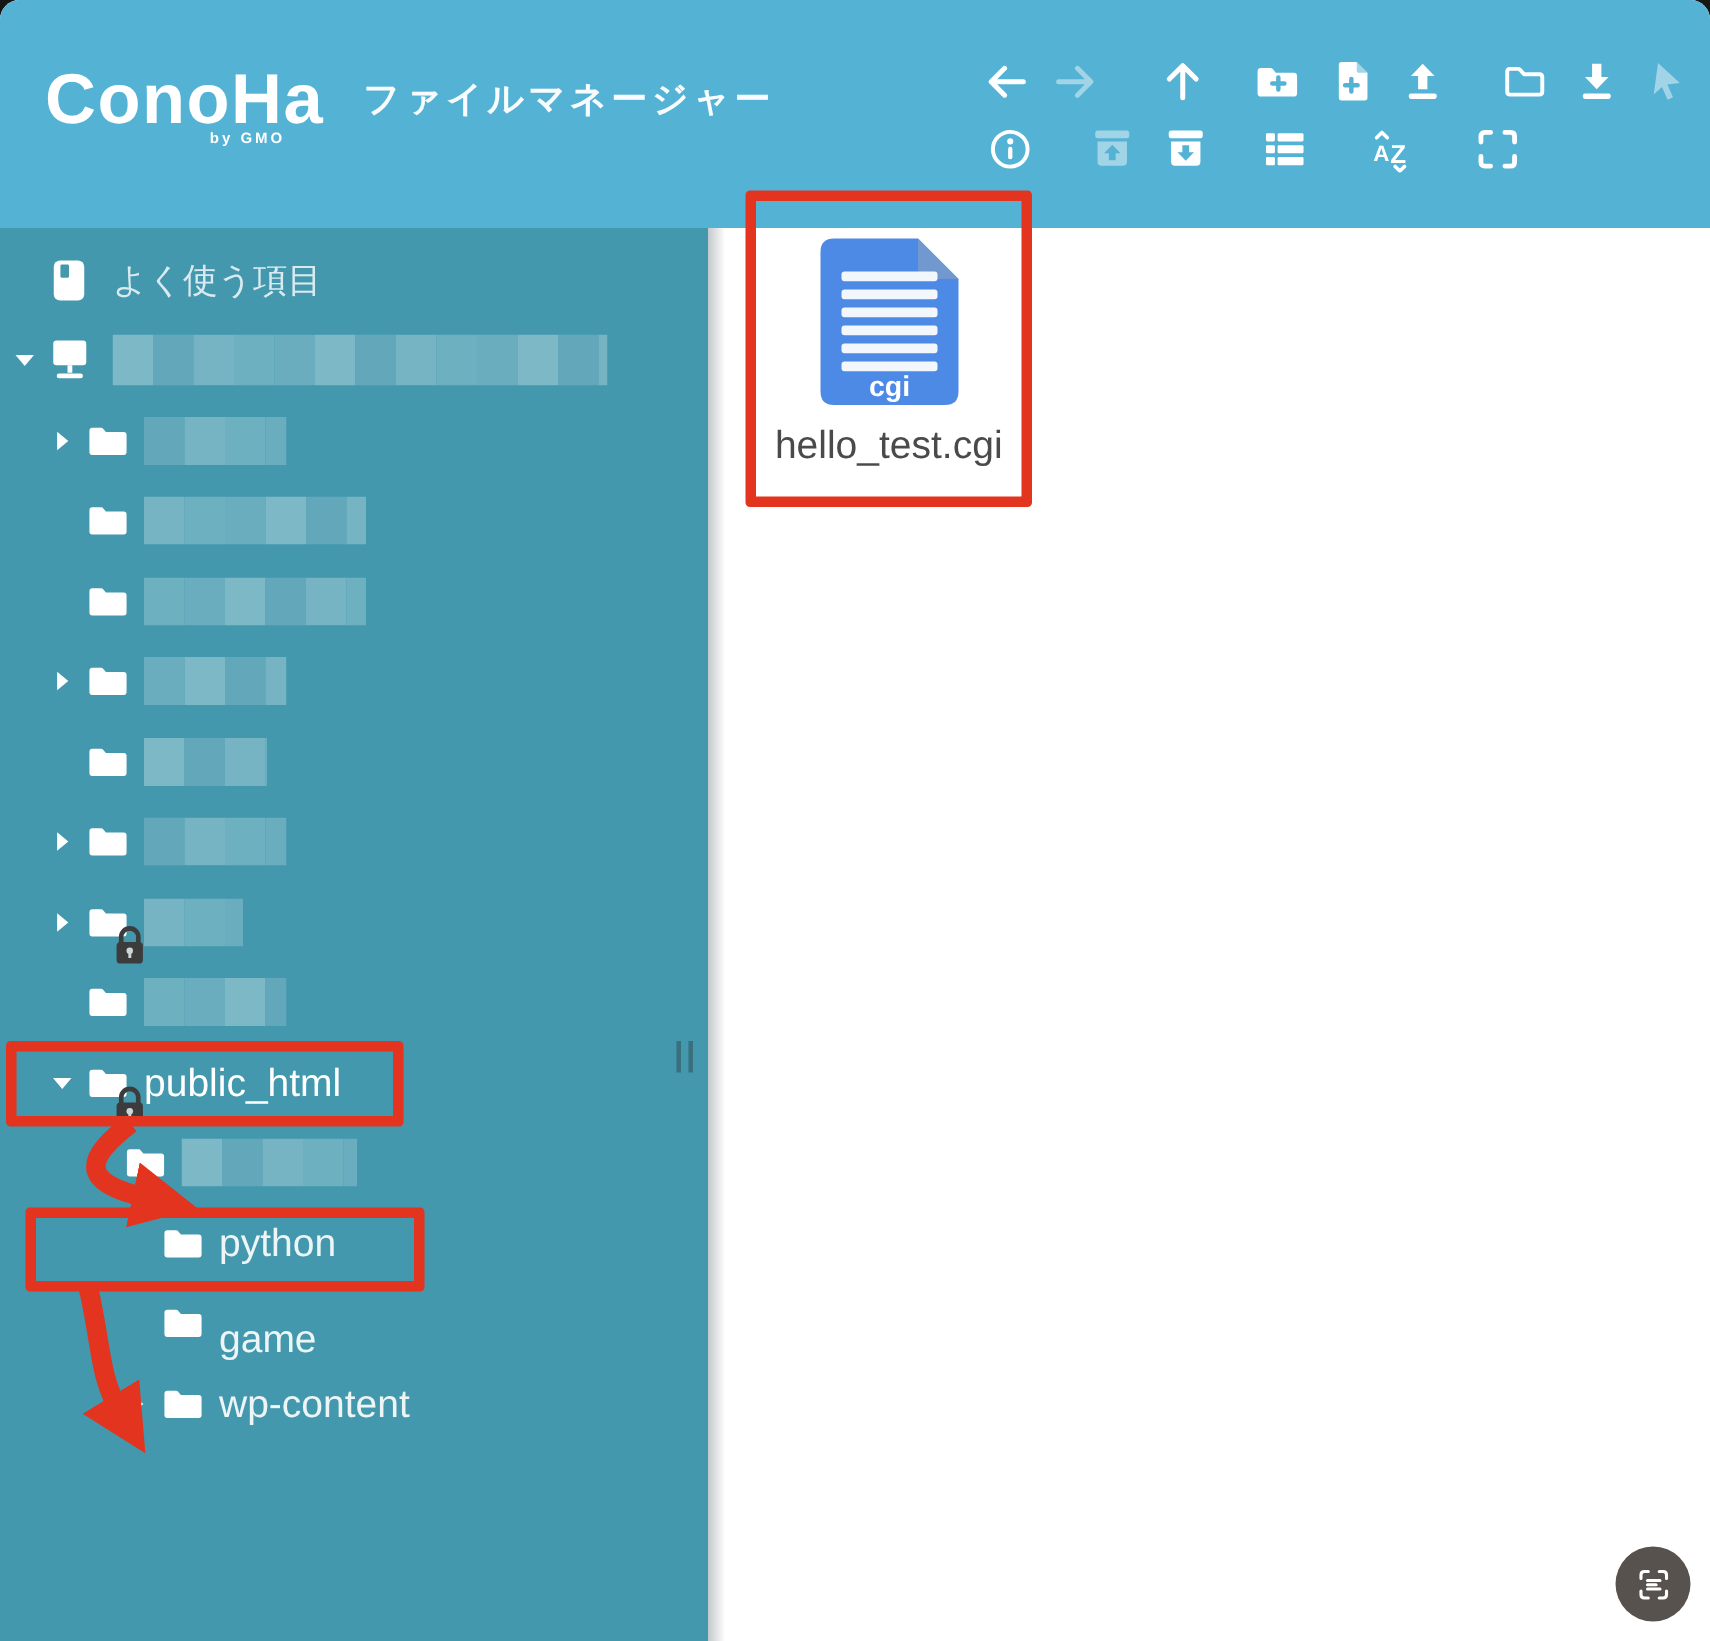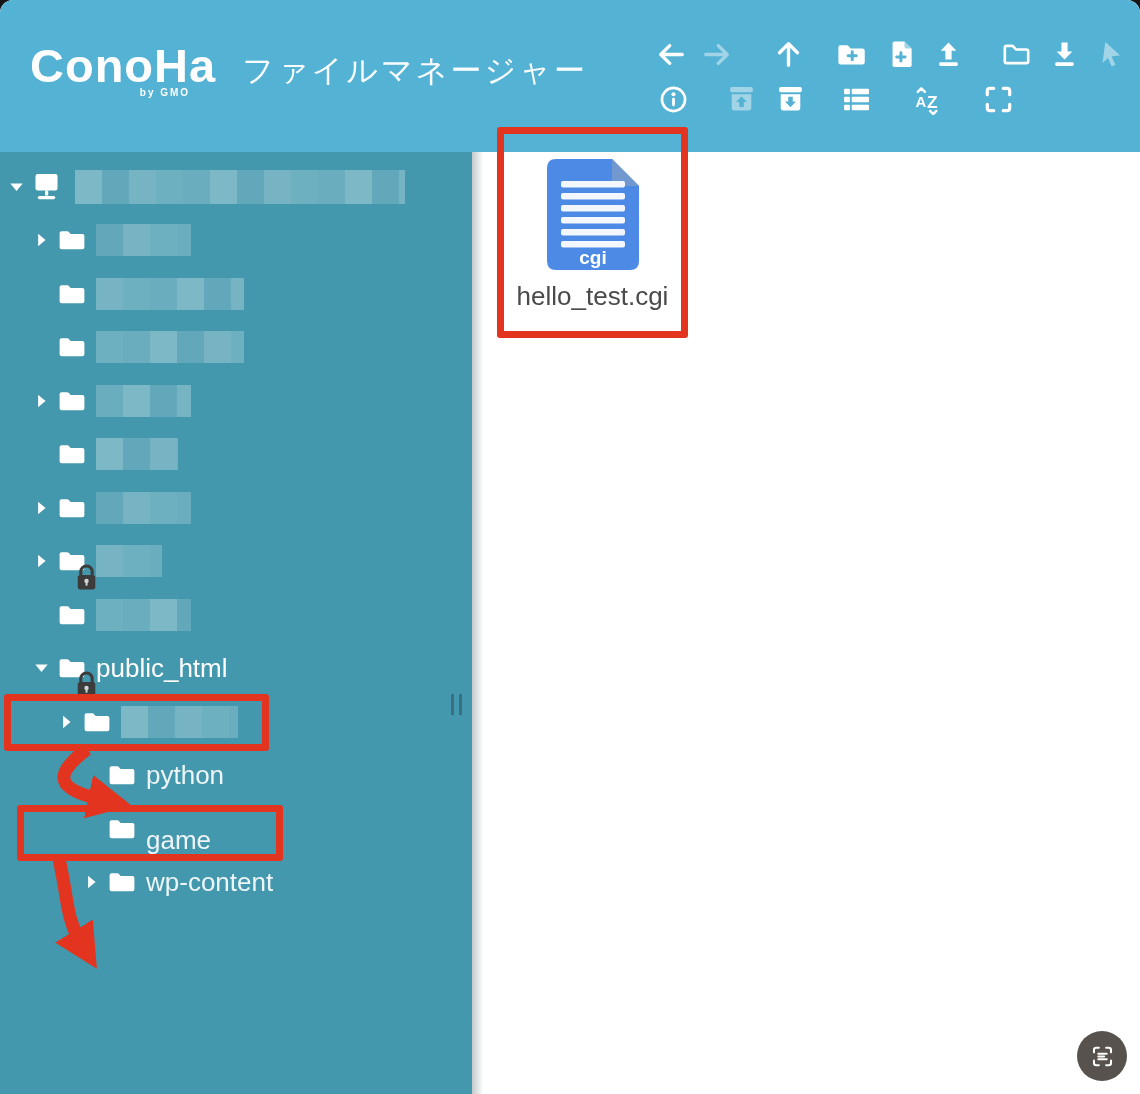--- a/index.html
+++ b/index.html
@@ -13,21 +13,21 @@
   html,body{margin:0;padding:0;background:#161616;}
   body{width:1140px;height:1094px;position:relative;overflow:hidden;
        font-family:"Liberation Sans","DejaVu Sans",sans-serif;}
   .app{position:absolute;inset:0;background:#fff;border-radius:13px 13px 0 0;overflow:hidden;padding-left:32px;}
 
   
   .header{position:absolute;left:0;top:0;right:0;height:152px;background:var(--teal);}
   .logo-wrap{position:absolute;left:30px;top:42px;display:flex;align-items:flex-start;}
   .logo{font-size:47px;font-weight:bold;color:#fff;letter-spacing:1px;line-height:1;position:relative;}
   .logo-by{position:absolute;right:26px;bottom:-9px;font-size:10px;font-weight:bold;letter-spacing:2px;color:#fff;}
-  .app-title{font-size:31px;font-weight:400;color:rgba(255,255,255,.96);letter-spacing:3px;margin-left:26px;margin-top:8px;}
+  .app-title{font-size:24px;font-weight:700;color:rgba(255,255,255,.96);letter-spacing:3px;margin-left:26px;margin-top:8px;}
   .tb{position:absolute;display:flex;align-items:center;}
   .tb1{top:38px;right:12px;}
   .tb2{top:83px;right:126px;}
   .tb-btn{width:32px;height:32px;padding:0;border:0;background:transparent;cursor:pointer;display:flex;align-items:center;justify-content:center;}
   .tb-btn svg{width:31px;height:31px;display:block;}
   .tb-btn.disabled{opacity:.45;cursor:default;}
 
   
   .tree{position:absolute;left:0;top:152px;width:472px;bottom:0;background:var(--sbteal);overflow:hidden;padding-top:8px;}
   .tree-row{height:53.5px;position:relative;}
@@ -214,20 +214,29 @@
             </svg>
           </span>
         </button>
       </div>
   </div>
 
   <div class="main"></div>
 
   <div class="tree" id="tree">
       <div class="tree-row">
+        <span class="node-icon" style="left: 34px;">
+          <svg width="24" height="31" viewBox="0 0 26 32">
+            <rect x="2" y="1.5" width="22" height="29" rx="4.5" fill="#fff"></rect>
+            <rect x="6.8" y="4.5" width="6.2" height="9.5" rx="1" fill="#4398ad"></rect>
+          </svg>
+        </span>
+        <span class="node-label fav-label" style="left: 75px;">よく使う項目</span>
+      </div>
+      <div class="tree-row">
         <span class="caret" style="left: 8px;">
           <svg viewBox="0 0 16 16">
             <path d="M2.2 4.8 h11.6 L8 11.8 z" fill="#fff"></path>
           </svg>
         </span>
         <span class="node-icon" style="left: 33px;">
           <svg width="27" height="31" viewBox="0 0 27 31">
             <rect x="2.5" y="2.5" width="22" height="16.5" rx="2.2" fill="#fff"></rect>
             <rect x="12" y="19" width="3.2" height="5" fill="#fff"></rect>
             <rect x="4.8" y="24.5" width="17.5" height="3.2" rx="1.6" fill="#fff"></rect>

